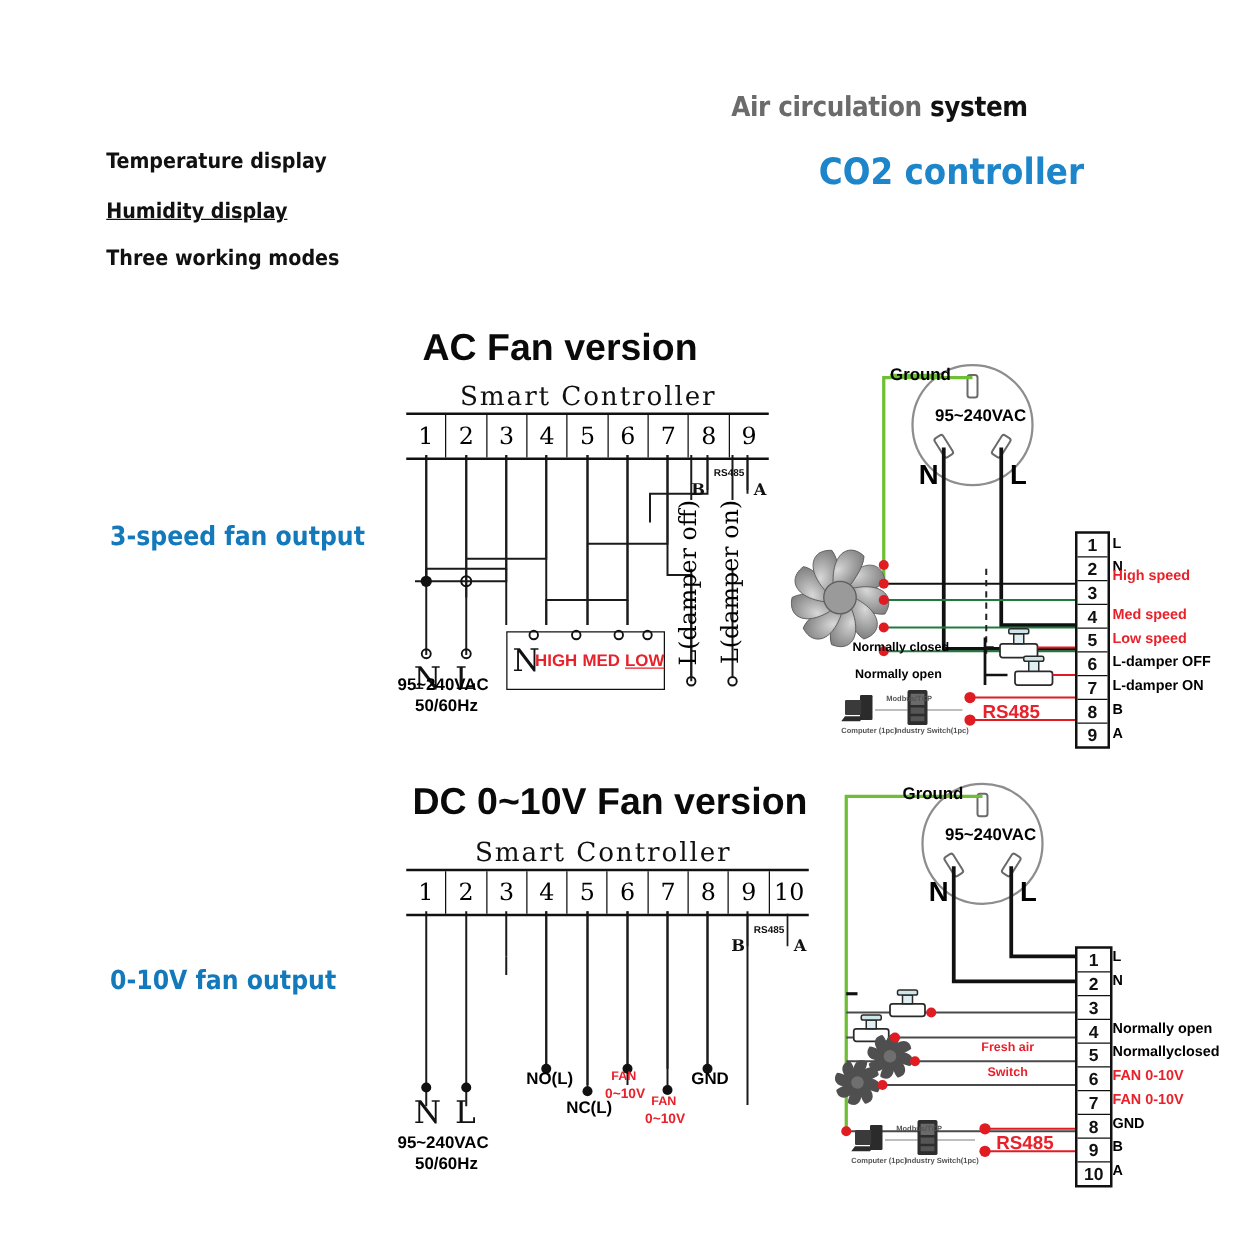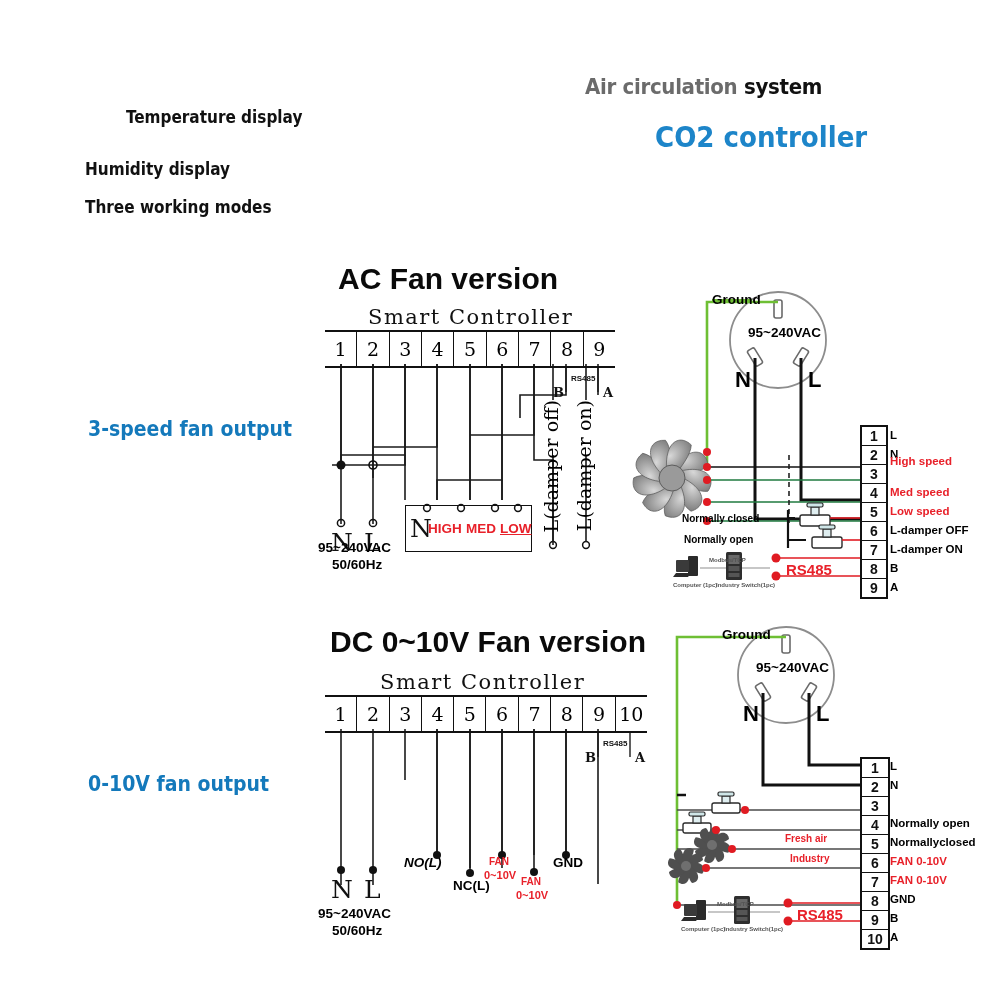--- a/index.html
+++ b/index.html
@@ -8,21 +8,21 @@
   .abs{position:absolute;}
   
   #hdr-title{left:585px;top:74px;font-size:22px;font-weight:bold;letter-spacing:-.3px;
              font-family:"DejaVu Sans Condensed","Liberation Sans",sans-serif;}
   #hdr-title .g{color:#6b6b6b;}
   #hdr-title .k{color:#111;}
   #hdr-sub{left:655px;top:120px;font-size:29px;font-weight:bold;color:#1d85c9;
            font-family:"DejaVu Sans Condensed","Liberation Sans",sans-serif;}
   .feat{left:85px;font-size:17px;font-weight:bold;color:#111;
         font-family:"DejaVu Sans Condensed","Liberation Sans",sans-serif;}
-  #feat0{top:107px;margin-left:41px;} #feat1{top:159px;} #feat2{top:197px;}
+  #feat0{top:119px;} #feat1{top:159px;text-decoration:underline;} #feat2{top:197px;}
   .side-label{left:88px;font-size:21px;font-weight:bold;color:#1479bb;
               font-family:"DejaVu Sans Condensed","Liberation Sans",sans-serif;}
   #side-ac{top:417px;} #side-dc{top:772px;}
   
   .sec-title{font-size:30px;font-weight:bold;color:#0a0a0a;
              font-family:"Liberation Sans",sans-serif;}
   #ac-title{left:338px;top:262px;}
   #dc-title{left:330px;top:625px;text-align:right;}
   .sm-ctrl{font-size:21px;color:#111;letter-spacing:1.5px;
            font-family:"DejaVu Serif","Liberation Serif",serif;}
@@ -479,35 +479,35 @@
 
 <div class="t rs" style="left:603px;top:739px;">RS485</div>
 <div class="t ab" style="left:585px;top:750px;">B</div>
 <div class="t ab" style="left:635px;top:750px;">A</div>
 
 <div class="t serifbig" style="left:331px;top:875px;">N</div>
 <div class="t serifbig" style="left:364px;top:875px;">L</div>
 <div class="t bold13" style="left:318px;top:906px;">95~240VAC</div>
 <div class="t bold13" style="left:332px;top:923px;">50/60Hz</div>
 
-<div class="t bold13" style="left:404px;top:855px;font-style:italic;">NO(L)</div>
+<div class="t bold13" style="left:421px;top:855px;">NO(L)</div>
 <div class="t bold13" style="left:453px;top:878px;">NC(L)</div>
 <div class="t bold12 red" style="left:489px;top:856px;">FAN</div>
 <div class="t bold11 red" style="left:484px;top:869px;">0~10V</div>
 <div class="t bold12 red" style="left:521px;top:876px;">FAN</div>
 <div class="t bold11 red" style="left:516px;top:889px;">0~10V</div>
 <div class="t bold13" style="left:553px;top:855px;">GND</div>
 
 <div class="t bold13" style="left:722px;top:627px;">Ground</div>
 <div class="t bold13" style="left:756px;top:660px;">95~240VAC</div>
 <div class="t" style="left:743px;top:701px;font-size:22px;font-weight:bold;">N</div>
 <div class="t" style="left:816px;top:701px;font-size:22px;font-weight:bold;">L</div>
 
 <div class="t bold12 red" style="left:785px;top:833px;">Fresh air</div>
-<div class="t bold12 red" style="left:790px;top:853px;">Industry</div>
+<div class="t bold12 red" style="left:790px;top:853px;">Switch</div>
 
 <div class="t tiny" style="left:717px;top:901px;">Modbus/TCP</div>
 <div class="t tiny" style="left:681px;top:926px;">Computer (1pc)</div>
 <div class="t tiny" style="left:724px;top:926px;">Industry Switch(1pc)</div>
 <div class="t bold15 red" style="left:797px;top:906px;">RS485</div>
 
 <div class="tblk" id="dc-block" style="left:860px;top:757px;width:26px;">
   <div class="r">1</div>
   <div class="r">2</div>
   <div class="r">3</div>

